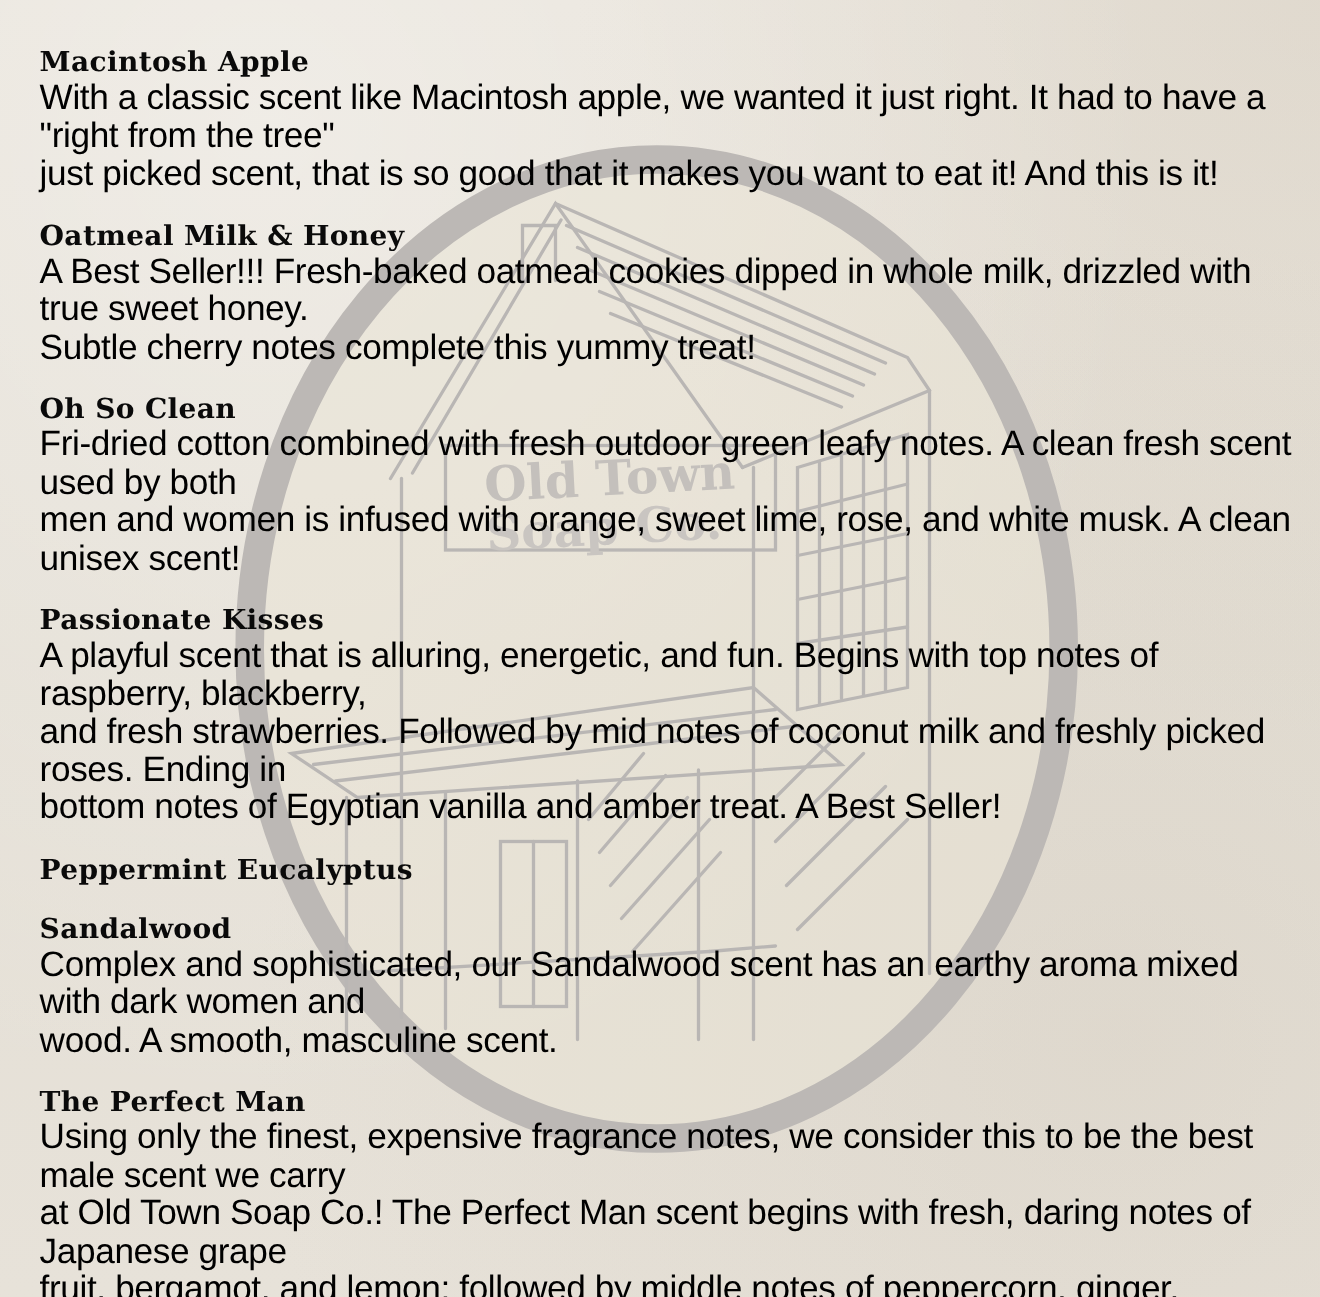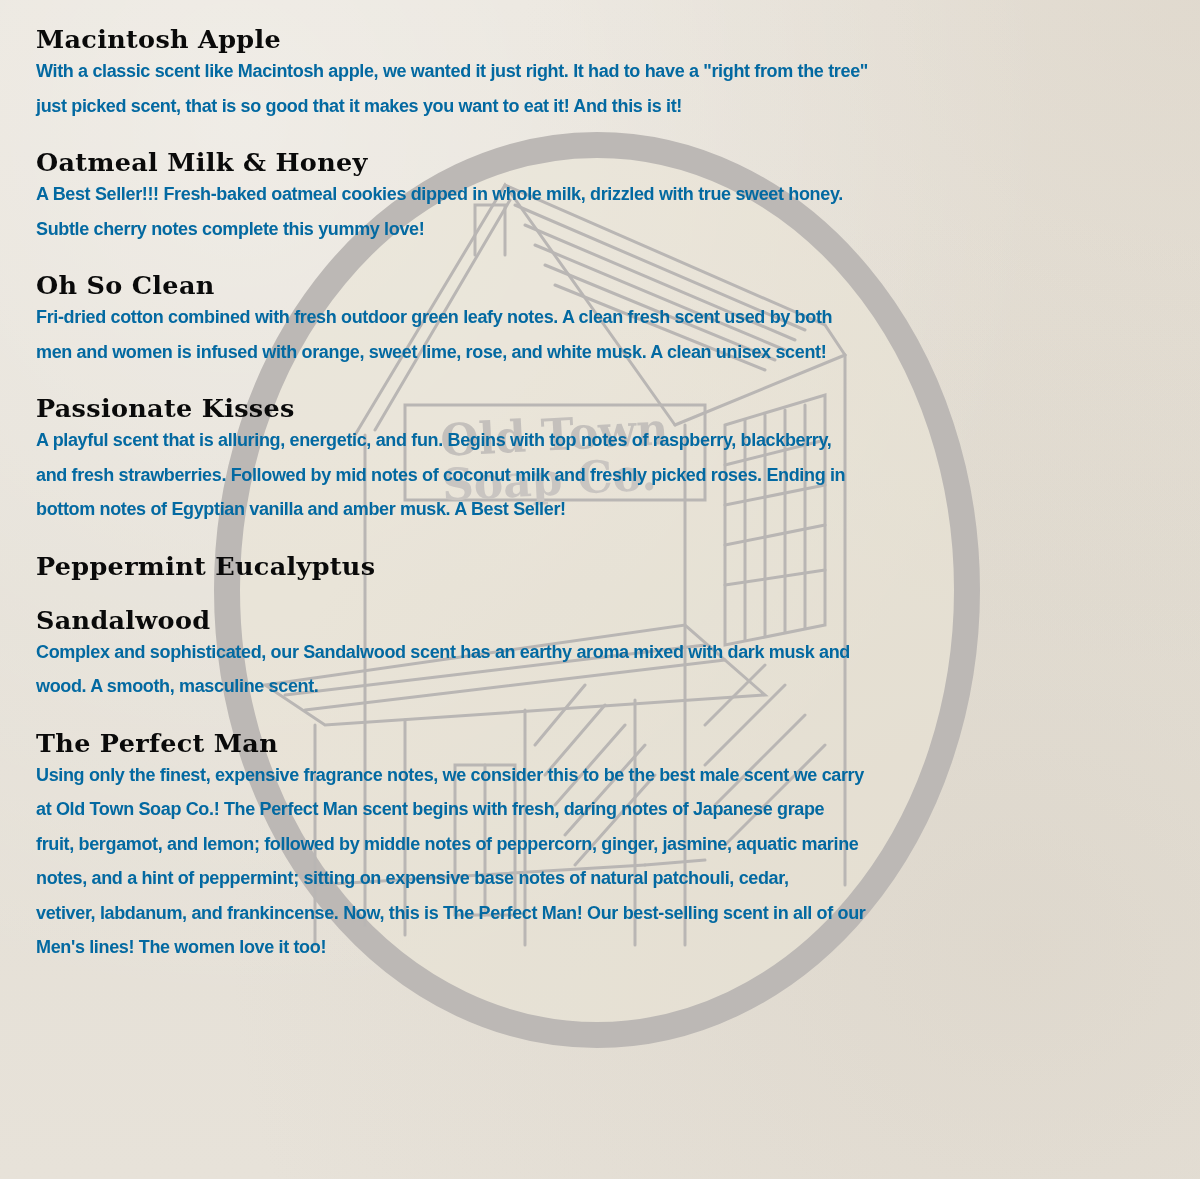--- a/index.html
+++ b/index.html
@@ -38,43 +38,43 @@
 
     .content {
       position: relative;
       z-index: 1;
       padding: 26px 0 0 36px;
       width: 1140px;
     }
 
     .scent {
       margin-bottom: 26px;
+      margin-top: 17px;
     }
 
     .scent-title {
       font-family: "DejaVu Serif", "Liberation Serif", serif;
       font-weight: 900;
       font-size: 25px;
       line-height: 28px;
       letter-spacing: 0.3px;
       color: #0a0a0a;
       margin: 0;
       transform: scaleX(1.02);
       transform-origin: left center;
     }
 
     .scent-desc {
       font-family: "Liberation Sans", "DejaVu Sans", sans-serif;
-      font-size: 18px;
+      font-size: 32px;
       line-height: 34.5px;
-      color: #0369a1;
+      color: #000000;
       margin: 0;
       letter-spacing: -0.35px;
       white-space: pre-line;
-      font-weight: bold;
     }
   </style>
 </head>
 <body>
 
 <div class="watermark">
   <svg viewBox="0 0 785 930" xmlns="http://www.w3.org/2000/svg">
 
     <ellipse cx="392" cy="465" rx="370" ry="445" fill="#e9e3d6" fill-opacity="0.55" stroke="#bcb8b5" stroke-width="26"></ellipse>
     <g stroke="#b9b6b4" stroke-width="3" fill="none" stroke-linecap="round">
@@ -125,43 +125,43 @@
 <main class="content">
   <section class="scent">
     <h2 class="scent-title">Macintosh Apple</h2>
     <p class="scent-desc">With a classic scent like Macintosh apple, we wanted it just right. It had to have a "right from the tree"
 just picked scent, that is so good that it makes you want to eat it! And this is it!</p>
   </section>
 
   <section class="scent">
     <h2 class="scent-title">Oatmeal Milk &amp; Honey</h2>
     <p class="scent-desc">A Best Seller!!! Fresh-baked oatmeal cookies dipped in whole milk, drizzled with true sweet honey.
-Subtle cherry notes complete this yummy love!</p>
+Subtle cherry notes complete this yummy treat!</p>
   </section>
 
   <section class="scent">
     <h2 class="scent-title">Oh So Clean</h2>
     <p class="scent-desc">Fri-dried cotton combined with fresh outdoor green leafy notes.  A clean fresh scent used by both
 men and women is infused with orange, sweet lime, rose, and white musk. A clean unisex scent!</p>
   </section>
 
   <section class="scent">
     <h2 class="scent-title">Passionate Kisses</h2>
     <p class="scent-desc">A playful scent that is alluring, energetic, and fun. Begins with top notes of raspberry, blackberry,
 and fresh strawberries. Followed by mid notes of coconut milk and freshly picked roses. Ending in
-bottom notes of Egyptian vanilla and amber musk. A Best Seller!</p>
+bottom notes of Egyptian vanilla and amber treat. A Best Seller!</p>
   </section>
 
   <section class="scent">
     <h2 class="scent-title">Peppermint Eucalyptus</h2>
   </section>
 
   <section class="scent">
     <h2 class="scent-title">Sandalwood</h2>
-    <p class="scent-desc">Complex and sophisticated, our Sandalwood scent has an earthy aroma mixed with dark musk and
+    <p class="scent-desc">Complex and sophisticated, our Sandalwood scent has an earthy aroma mixed with dark women and
 wood. A smooth, masculine scent.</p>
   </section>
 
   <section class="scent">
     <h2 class="scent-title">The Perfect Man</h2>
     <p class="scent-desc">Using only the finest, expensive fragrance notes,  we consider this to be the best male scent we carry
 at Old Town Soap Co.!  The Perfect Man scent begins with fresh, daring notes of Japanese grape
 fruit, bergamot, and lemon; followed by middle notes of peppercorn, ginger, jasmine, aquatic marine
 notes, and a hint of peppermint; sitting on expensive base notes of natural patchouli, cedar,
 vetiver, labdanum, and frankincense.  Now, this is The Perfect Man!  Our best-selling scent in all of our

